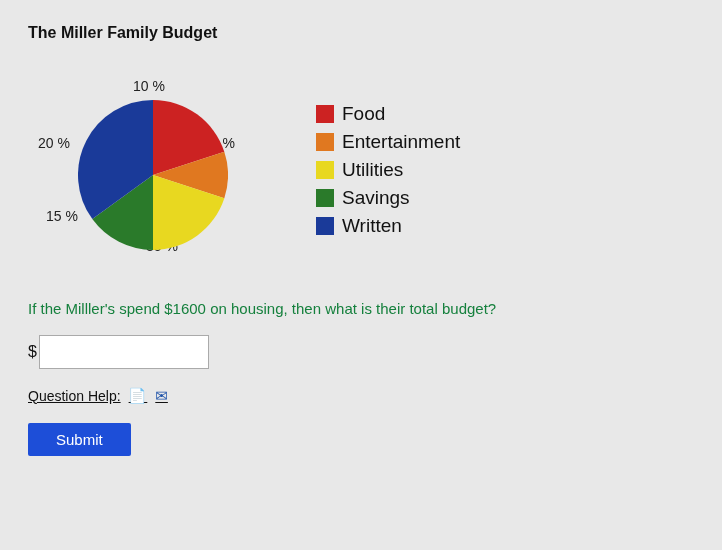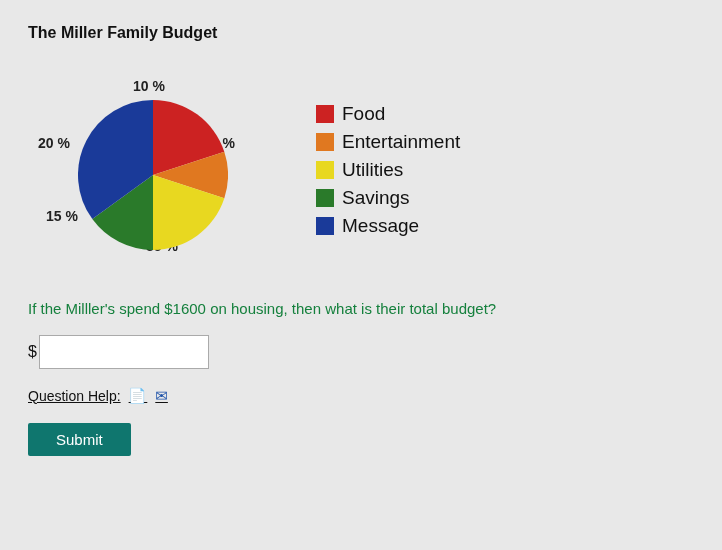--- a/index.html
+++ b/index.html
@@ -25,21 +25,21 @@
     .pie-container {
       position: relative;
       width: 260px;
       height: 220px;
       flex-shrink: 0;
     }
     .pie-label {
       position: absolute;
       font-size: 14px;
       color: #222;
-      font-weight: bold;
+      font-weight: normal;
     }
     .label-10 { top: 18px; left: 105px; }
     .label-20-left { top: 75px; left: 10px; }
     .label-20-right { top: 75px; left: 175px; }
     .label-15 { top: 148px; left: 18px; }
     .label-35 { top: 178px; left: 118px; }
     svg.pie {
       position: absolute;
       top: 40px;
       left: 50px;
@@ -107,21 +107,21 @@
       color: #2255aa;
       font-size: 14px;
       cursor: pointer;
       text-decoration: none;
     }
     .help-icon {
       font-size: 15px;
     }
     .submit-btn {
       margin-top: 18px;
-      background: #0f766e;
+      background: #1d4ed8;
       color: #fff;
       border: none;
       padding: 8px 28px;
       font-size: 15px;
       border-radius: 2px;
       cursor: pointer;
     }
   </style>
 </head>
 <body>
@@ -165,21 +165,21 @@
     <div class="legend-item">
       <div class="legend-color" style="background:#e8d820;"></div>
       <span>Utilities</span>
     </div>
     <div class="legend-item">
       <div class="legend-color" style="background:#2a7a2a;"></div>
       <span>Savings</span>
     </div>
     <div class="legend-item">
       <div class="legend-color" style="background:#1a3a99;"></div>
-      <span>Message</span>
+      <span>Written</span>
     </div>
   </div>
 </div>
 
 <p class="question-text">If the Milller's spend $1600 on housing, then what is their total budget?</p>
 
 <div class="answer-row">
   <span class="dollar-sign">$</span>
   <input class="answer-input" type="text" style="">
 </div>

